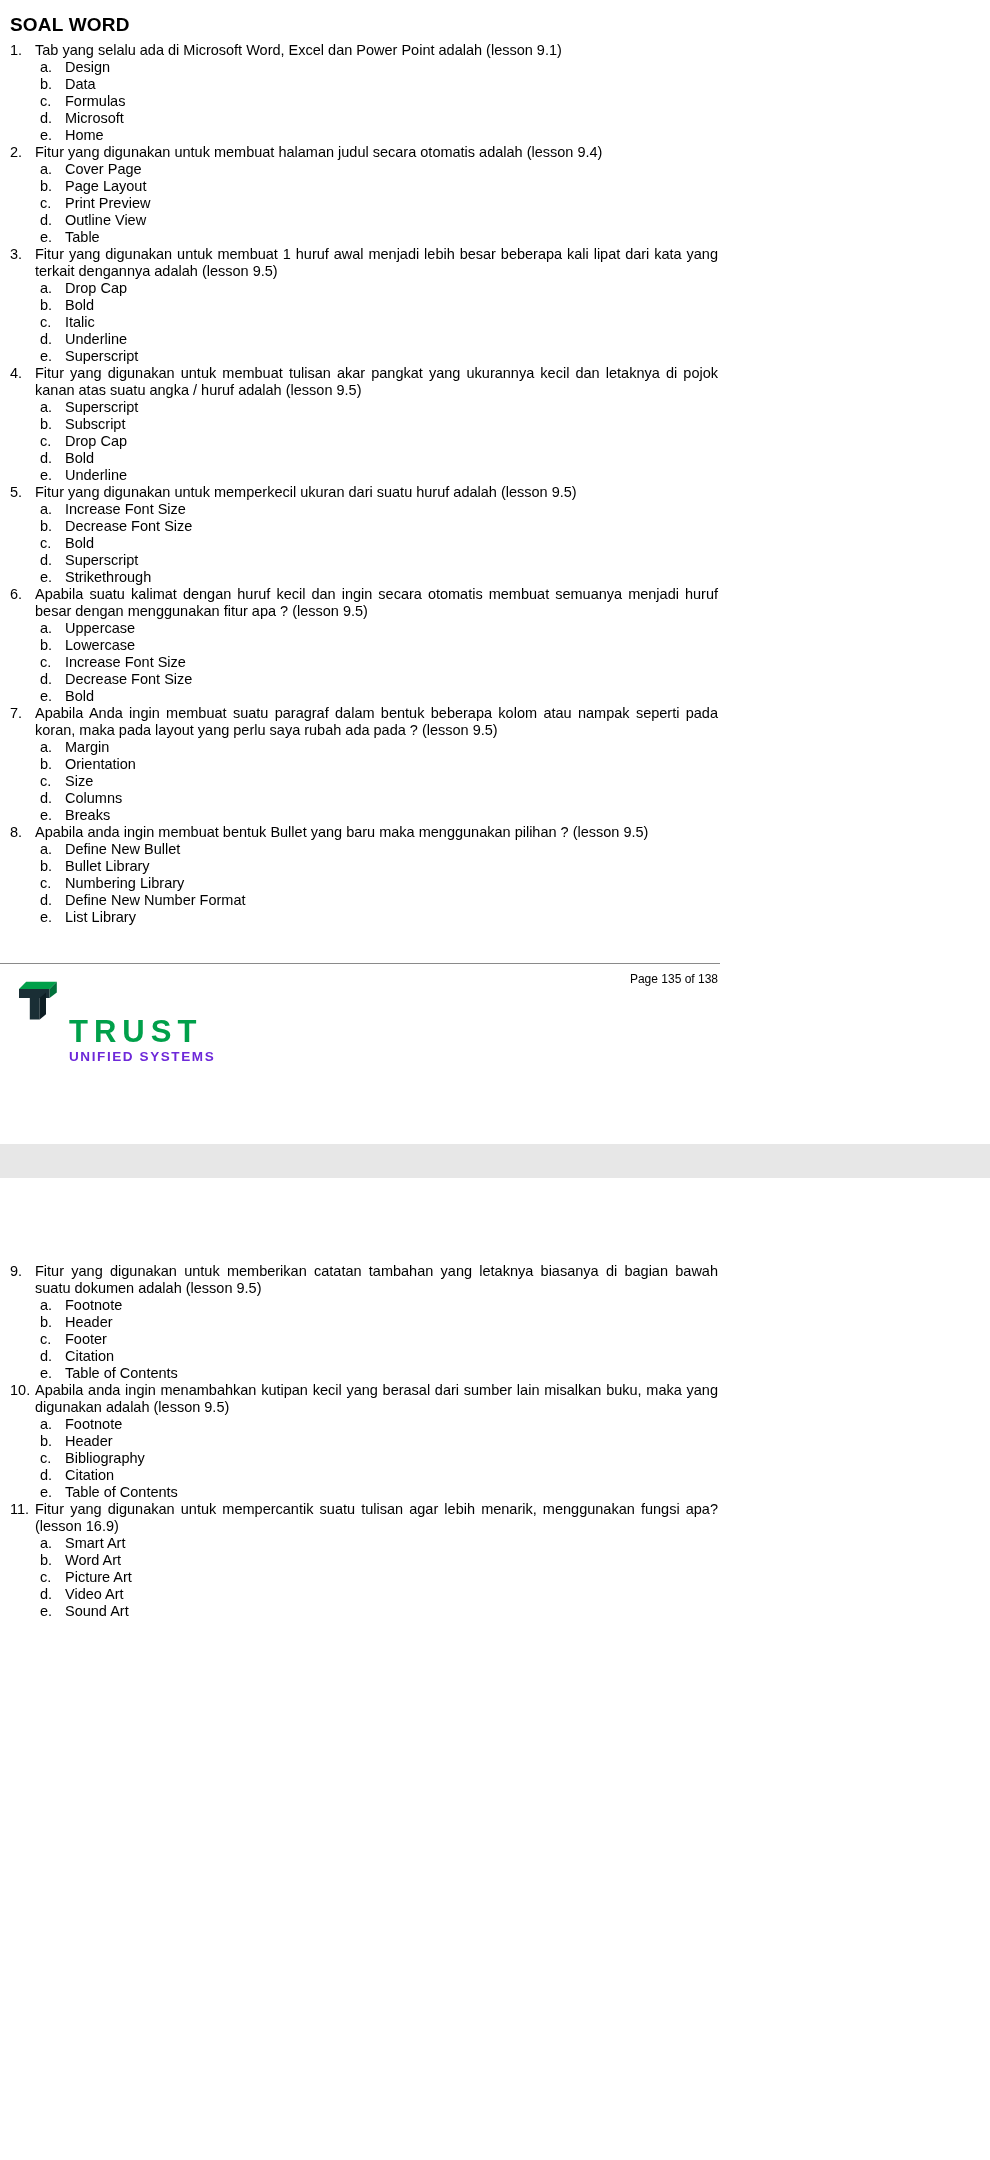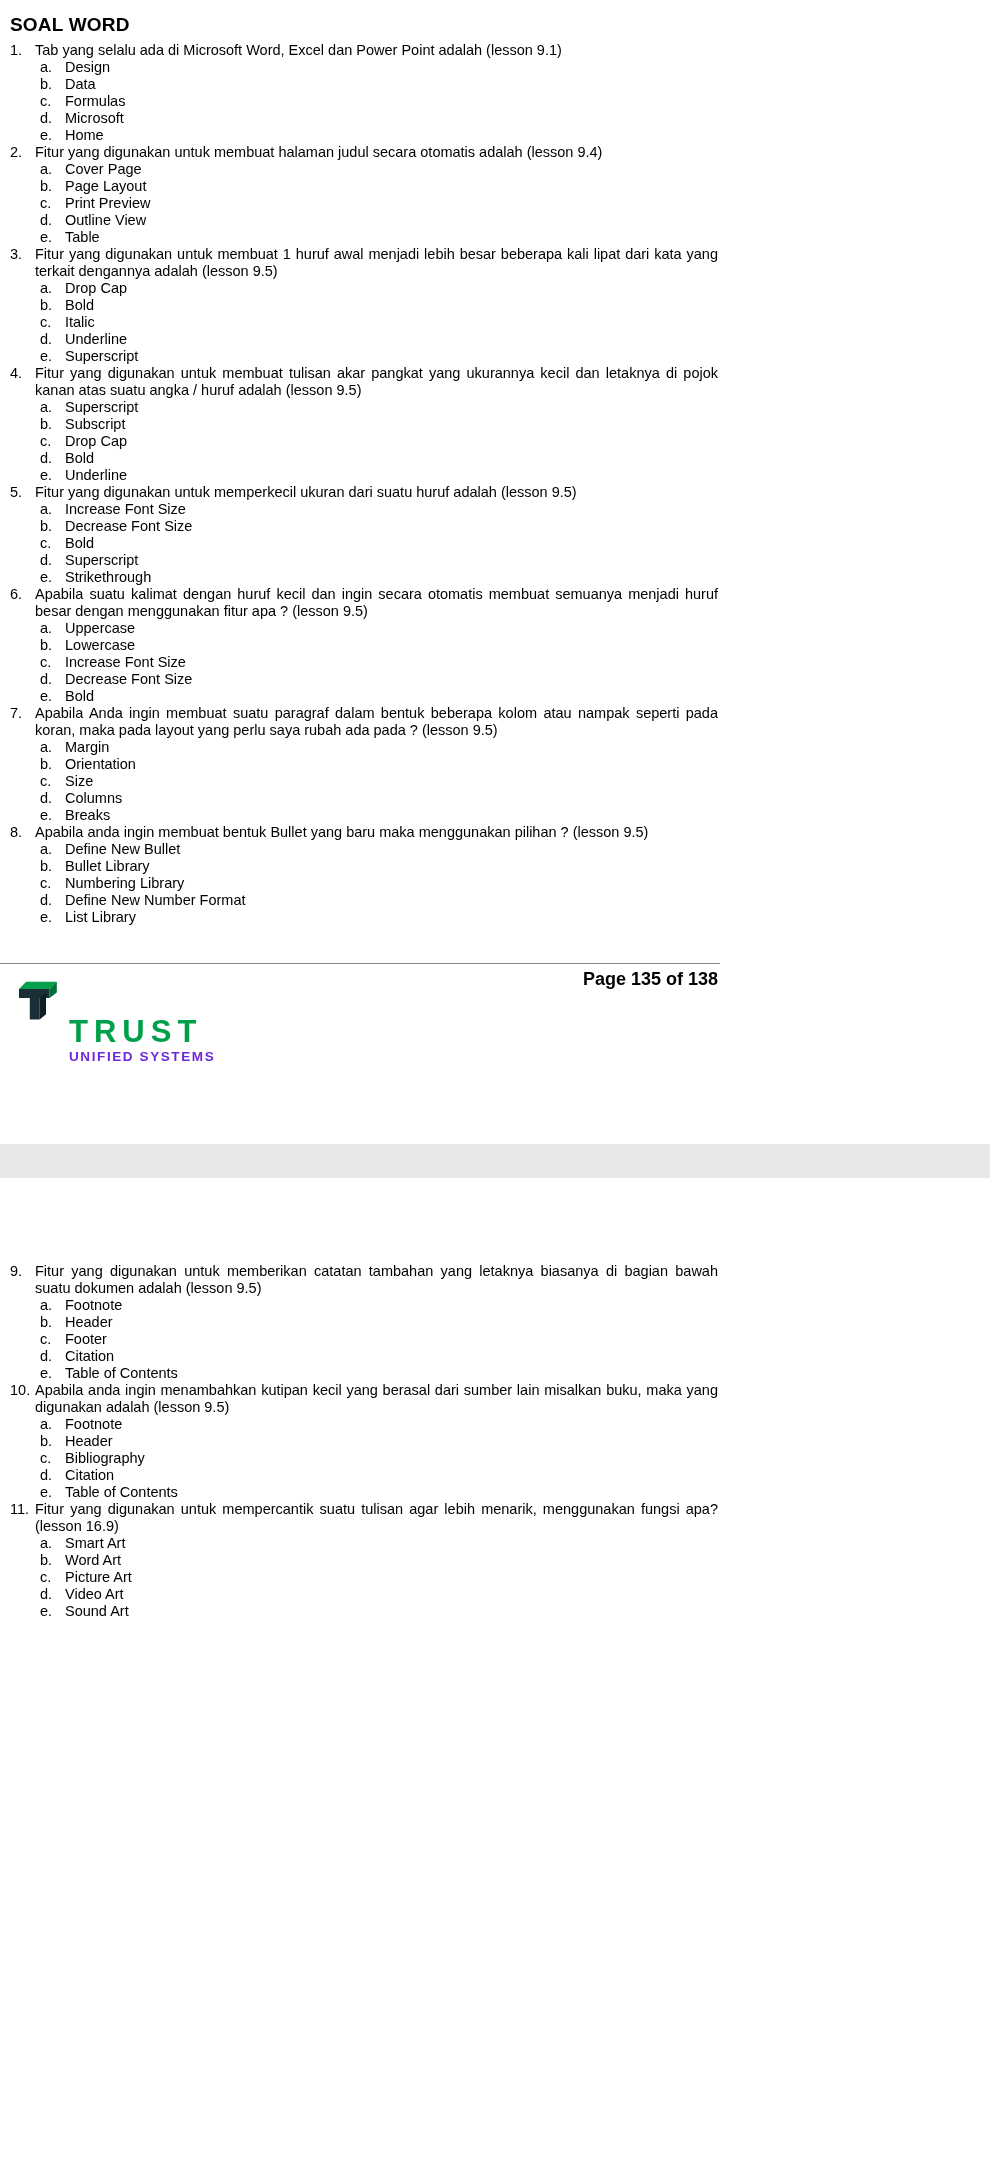--- a/index.html
+++ b/index.html
@@ -26,21 +26,21 @@
   .q-text{text-align:justify;}
   .options{}
   .option{display:flex;}
   .o-letter{flex:0 0 25px;margin-left:5px;}
   .o-text{flex:1;}
 
   .footer{
     margin-top:37px;width:720px;border-top:1px solid #8a8a8a;
     position:relative;padding-top:4px;height:80px;
   }
-  .page-label{position:absolute;right:2px;top:7px;font-size:18px;font-weight:bold;}
+  .page-label{position:absolute;right:2px;top:7px;font-size:12px;}
   .logo{display:flex;align-items:flex-start;margin-left:10px;margin-top:2px;}
   .logo-icon{width:54px;height:56px;flex:none;}
   .logo-text{margin-left:5px;padding-top:3px;margin-top:44px;}
   .brand{
     font-size:31px;font-weight:bold;color:#00A04A;
     letter-spacing:6px;line-height:30px;
   }
   .subtitle{
     font-size:13.5px;font-weight:bold;color:#6d28d9;
     letter-spacing:1.6px;line-height:15px;margin-top:2px;

